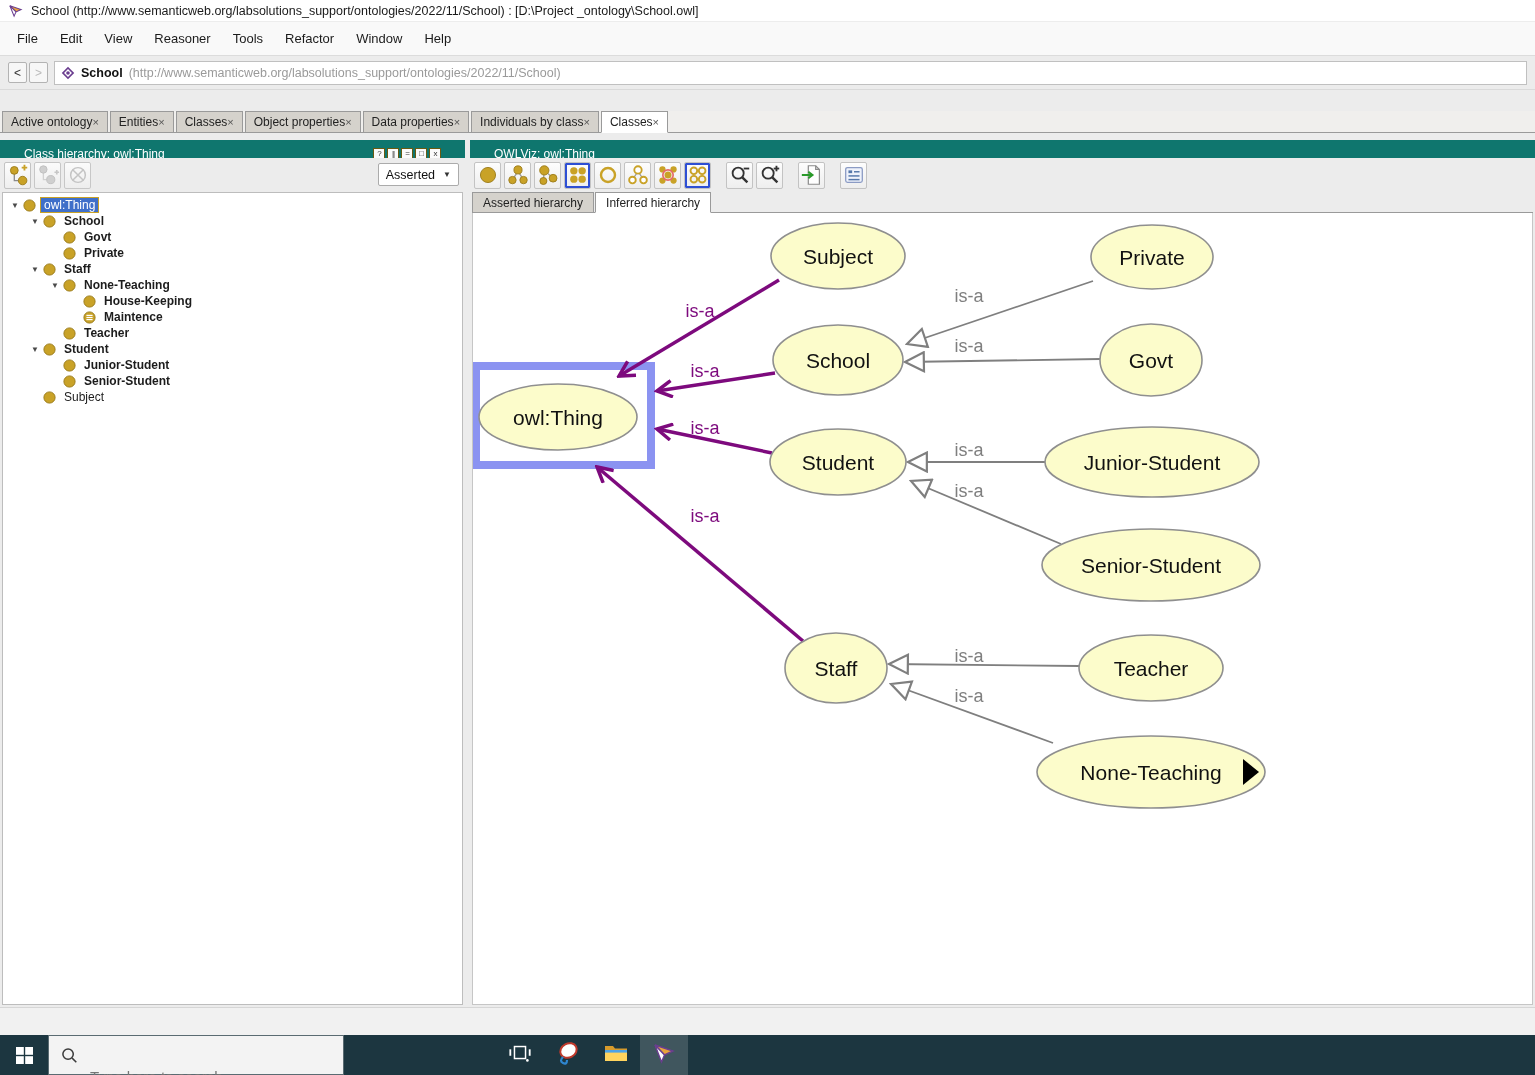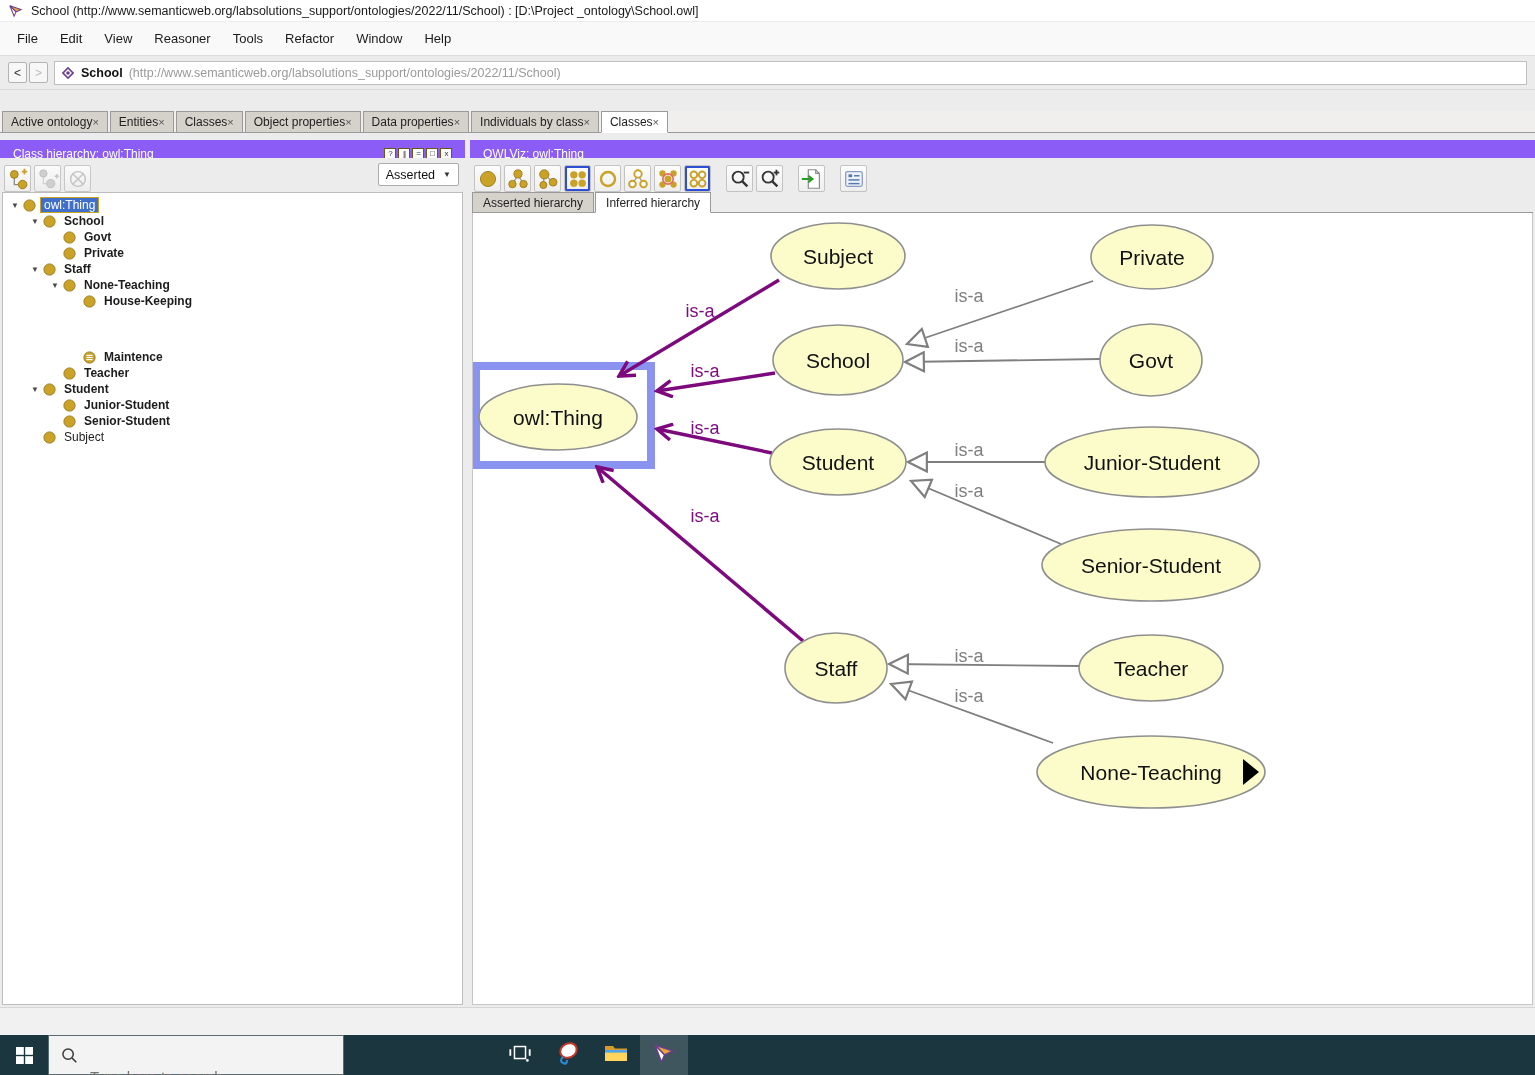--- a/index.html
+++ b/index.html
@@ -34,29 +34,29 @@
   
   .tabbar { position:absolute; left:0; top:111px; width:100%; height:22px;
     background:#f0efed; border-bottom:1px solid #9a9a9a; display:flex; align-items:flex-end; padding-left:2px; }
   .tab { height:21px; display:flex; align-items:center; padding:0 8px;
     background:#d5d2cc; border:1px solid #9a9a9a; border-bottom:none; margin-right:2px;
     font-size:12px; color:#222; }
   .tab.active { background:#fff; height:22px; margin-bottom:-1px; border-bottom:1px solid #fff; }
   .tab .close { font-size:11px; color:#555; line-height:10px; }
   
   .main { position:absolute; left:0; top:133px; width:100%; height:874px; background:#ececec; }
-  .panel-header { position:absolute; left:0; right:0; top:0; height:28px; background:#8b5cf6;
-    color:#fff; font-size:12px; display:flex; align-items:center; padding:0 13px; }
+  .panel-header { position:absolute; left:0; right:0; top:0; height:28px; background:#0f766e;
+    color:#fff; font-size:12px; display:flex; align-items:center; padding:0 24px; }
   .left-panel  { position:absolute; left:0;   top:7px; width:465px; bottom:0; }
   .right-panel { position:absolute; left:470px; top:7px; right:0;  bottom:0; }
   .win-controls { margin-left:auto; display:flex; gap:2px; }
   .win-ctl { width:12px; height:12px; background:#fbfbfb; border:1px solid #6b5a10;
     color:#333; font-size:8px; line-height:10px; text-align:center; letter-spacing:-1px; }
   .panel-toolbar { position:absolute; left:0; right:0; top:18px; height:34px; background:#ececec;
-    display:flex; align-items:flex-end; padding:0 4px; }
+    display:flex; align-items:center; padding:0 4px; }
   .tool-btn { width:27px; height:27px; border:1px solid #c3c3c3; border-radius:2px;
     background:linear-gradient(#fdfdfd,#eeeeee); display:flex; align-items:center;
     justify-content:center; margin-right:3px; position:relative; }
   .tool-btn.toggled { box-shadow: inset 0 0 0 2px #2e4fd4; }
   .tool-btn.gap { margin-left:12px; }
   .tool-btn span { display:flex; }
   .dropdown { position:absolute; right:6px; top:5px; height:23px; background:#fff;
     border:1px solid #ababab; border-radius:2px; display:flex; align-items:center;
     gap:8px; padding:0 7px; font-size:12.5px; color:#111; }
   .dropdown .arrow { font-size:8px; color:#333; }
@@ -269,21 +269,21 @@
         </div>
         <div class="tree-row" style="padding-left: 66px;">
           <span class="spacer"></span>
           <span class="cicon">
             <svg width="13" height="13" viewBox="0 0 13 13">
               <circle cx="6.5" cy="6.5" r="5.6" fill="#c9a227" stroke="#9c7d1c"></circle>
             </svg>
           </span>
           <span class="lbl bold">House-Keeping</span>
         </div>
-        <div class="tree-row" style="padding-left: 66px; margin-top: 40px;">
+        <div class="tree-row" style="padding-left: 66px;">
           <span class="spacer"></span>
           <span class="cicon">
             <svg width="13" height="13" viewBox="0 0 13 13">
               <circle cx="6.5" cy="6.5" r="5.6" fill="#c9a227" stroke="#9c7d1c"></circle>
               <line x1="3.4" y1="4.4" x2="9.6" y2="4.4" stroke="#fff" stroke-width="1.2"></line>
               <line x1="3.4" y1="6.5" x2="9.6" y2="6.5" stroke="#fff" stroke-width="1.2"></line>
               <line x1="3.4" y1="8.6" x2="9.6" y2="8.6" stroke="#fff" stroke-width="1.2"></line>
             </svg>
           </span>
           <span class="lbl bold">Maintence</span>

